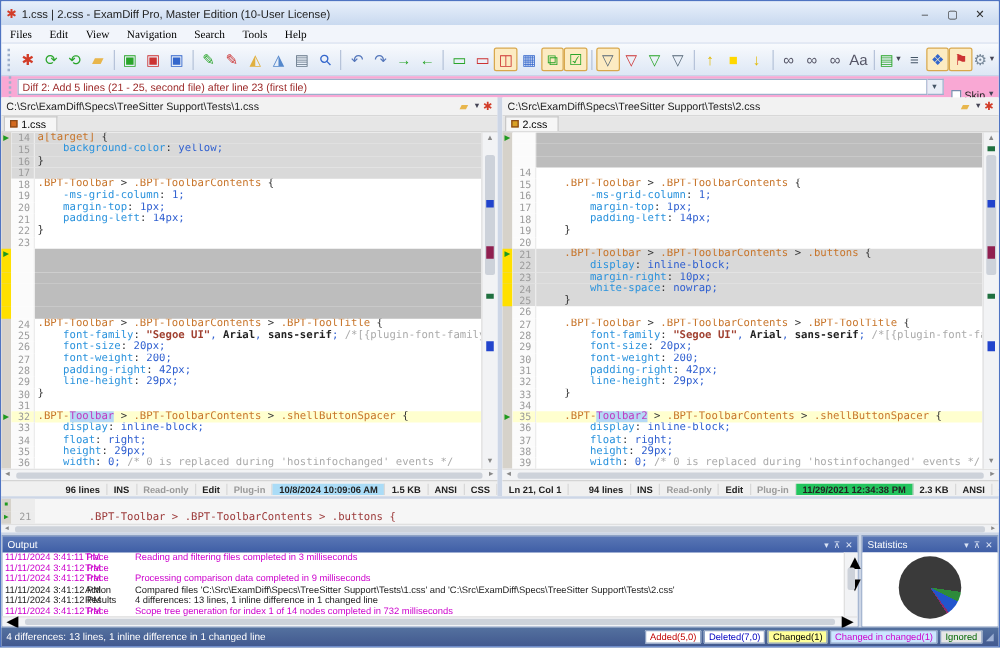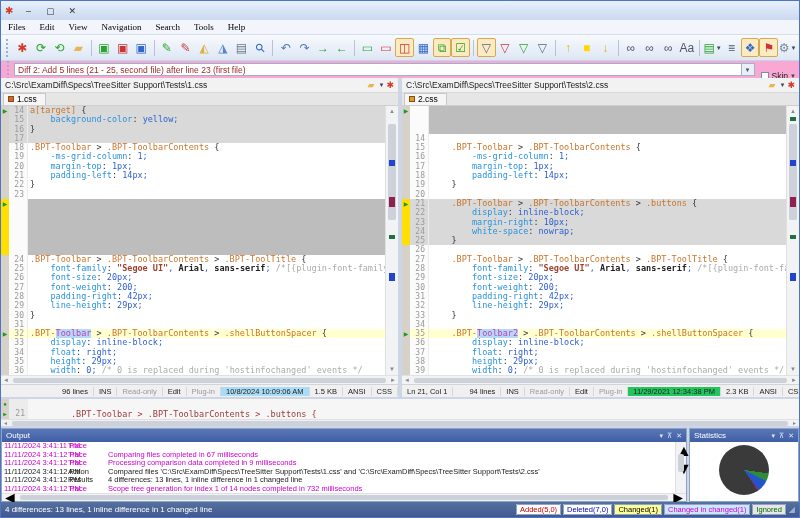--- a/index.html
+++ b/index.html
@@ -70,21 +70,21 @@
   .vscroll{width:13px;background:#f2f3f5;border-left:1px solid #e0e0e0;position:relative;flex:0 0 auto;}
   .vscroll .sa{height:11px;font-size:6px;color:#888;text-align:center;line-height:11px;}
   .vscroll .sa.bot{position:absolute;bottom:0;left:0;right:0;}
   .vthumb{position:absolute;left:2px;right:2px;background:#cdd2da;border-radius:2px;}
   .mark{position:absolute;left:3px;right:3px;}
   .hscroll{height:9px;background:#f2f3f5;border-top:1px solid #e2e2e2;display:flex;align-items:center;flex:0 0 auto;}
   .hscroll .sa{width:10px;font-size:6px;color:#888;text-align:center;}
   .hthumb{height:5px;background:#cdd2da;border-radius:2px;flex:1;margin:0 2px;}
   .pstatus{height:13px;background:#f0f0f0;border-top:1px solid #d4d4d4;display:flex;align-items:center;
     font-size:7.5px;color:#222;flex:0 0 auto;overflow:hidden;}
-  .seg{padding:0 5px;border-right:1px solid #d8d8d8;white-space:nowrap;}
+  .seg{padding:0 5px;border-right:1px solid #d8d8d8;white-space:nowrap;font-weight:bold;}
   .seg.dim{color:#9a9a9a;}
   .seg.hlb{background:#aadcf7;}
   .seg.hlg{background:#22c55e;}
   .seg.flex{flex:1;border-right:1px solid #d8d8d8;}
   
   .minipane{flex:0 0 auto;background:#f6f6f6;border-top:2px solid #cdd6e6;}
   .mrow{height:10px;display:flex;font-family:"DejaVu Sans Mono",monospace;font-size:8.5px;line-height:10px;white-space:pre;}
   .mrow .g{width:8px;background:#d6d2ca;text-align:center;font-size:6px;color:#1f9a1f;line-height:10px;}
   .mrow .num{width:19px;text-align:right;padding-right:3px;color:#9a9a9a;font-size:8px;background:#ececec;}
   .mrow .code{flex:1;overflow:hidden;padding-left:2px;color:#9c3a3a;}
@@ -118,20 +118,21 @@
     line-height:10px;white-space:nowrap;}
   .gripr{color:#9db0d4;font-size:8px;margin-left:3px;}
 </style>
 </head>
 <body>
 
 <div class="window">
 
   <div class="titlebar">
     <span class="app-ic">✱</span>
+    <span class="ttl">1.css | 2.css - ExamDiff Pro, Master Edition (10-User License)</span>
     <span class="winbtn">–</span>
     <span class="winbtn">▢</span>
     <span class="winbtn">✕</span>
   </div>
 
   <div class="menubar" id="menubar">
       <span class="mi">Files</span>
       <span class="mi">Edit</span>
       <span class="mi">View</span>
       <span class="mi">Navigation</span>
@@ -529,25 +530,25 @@
         <span class="sp"></span>
         <span class="hic">▾</span>
         <span class="hic">⊼</span>
         <span class="hic">✕</span>
       </div>
       <div class="dockbody">
         <div class="outrows" id="outrows">
             <div class="orow mag">
               <span class="tm">11/11/2024 3:41:11 PM</span>
               <span class="ty">Trace</span>
+              <span class="ms">Reading and filtering files completed in 3 milliseconds</span>
             </div>
             <div class="orow mag">
               <span class="tm">11/11/2024 3:41:12 PM</span>
               <span class="ty">Trace</span>
-              <span class="ms">Comparing files completed in 67 milliseconds</span>
             </div>
             <div class="orow mag">
               <span class="tm">11/11/2024 3:41:12 PM</span>
               <span class="ty">Trace</span>
               <span class="ms">Processing comparison data completed in 9 milliseconds</span>
             </div>
             <div class="orow blk">
               <span class="tm">11/11/2024 3:41:12 PM</span>
               <span class="ty">Action</span>
               <span class="ms">Compared files 'C:\Src\ExamDiff\Specs\TreeSitter Support\Tests\1.css' and 'C:\Src\ExamDiff\Specs\TreeSitter Support\Tests\2.css'</span>

